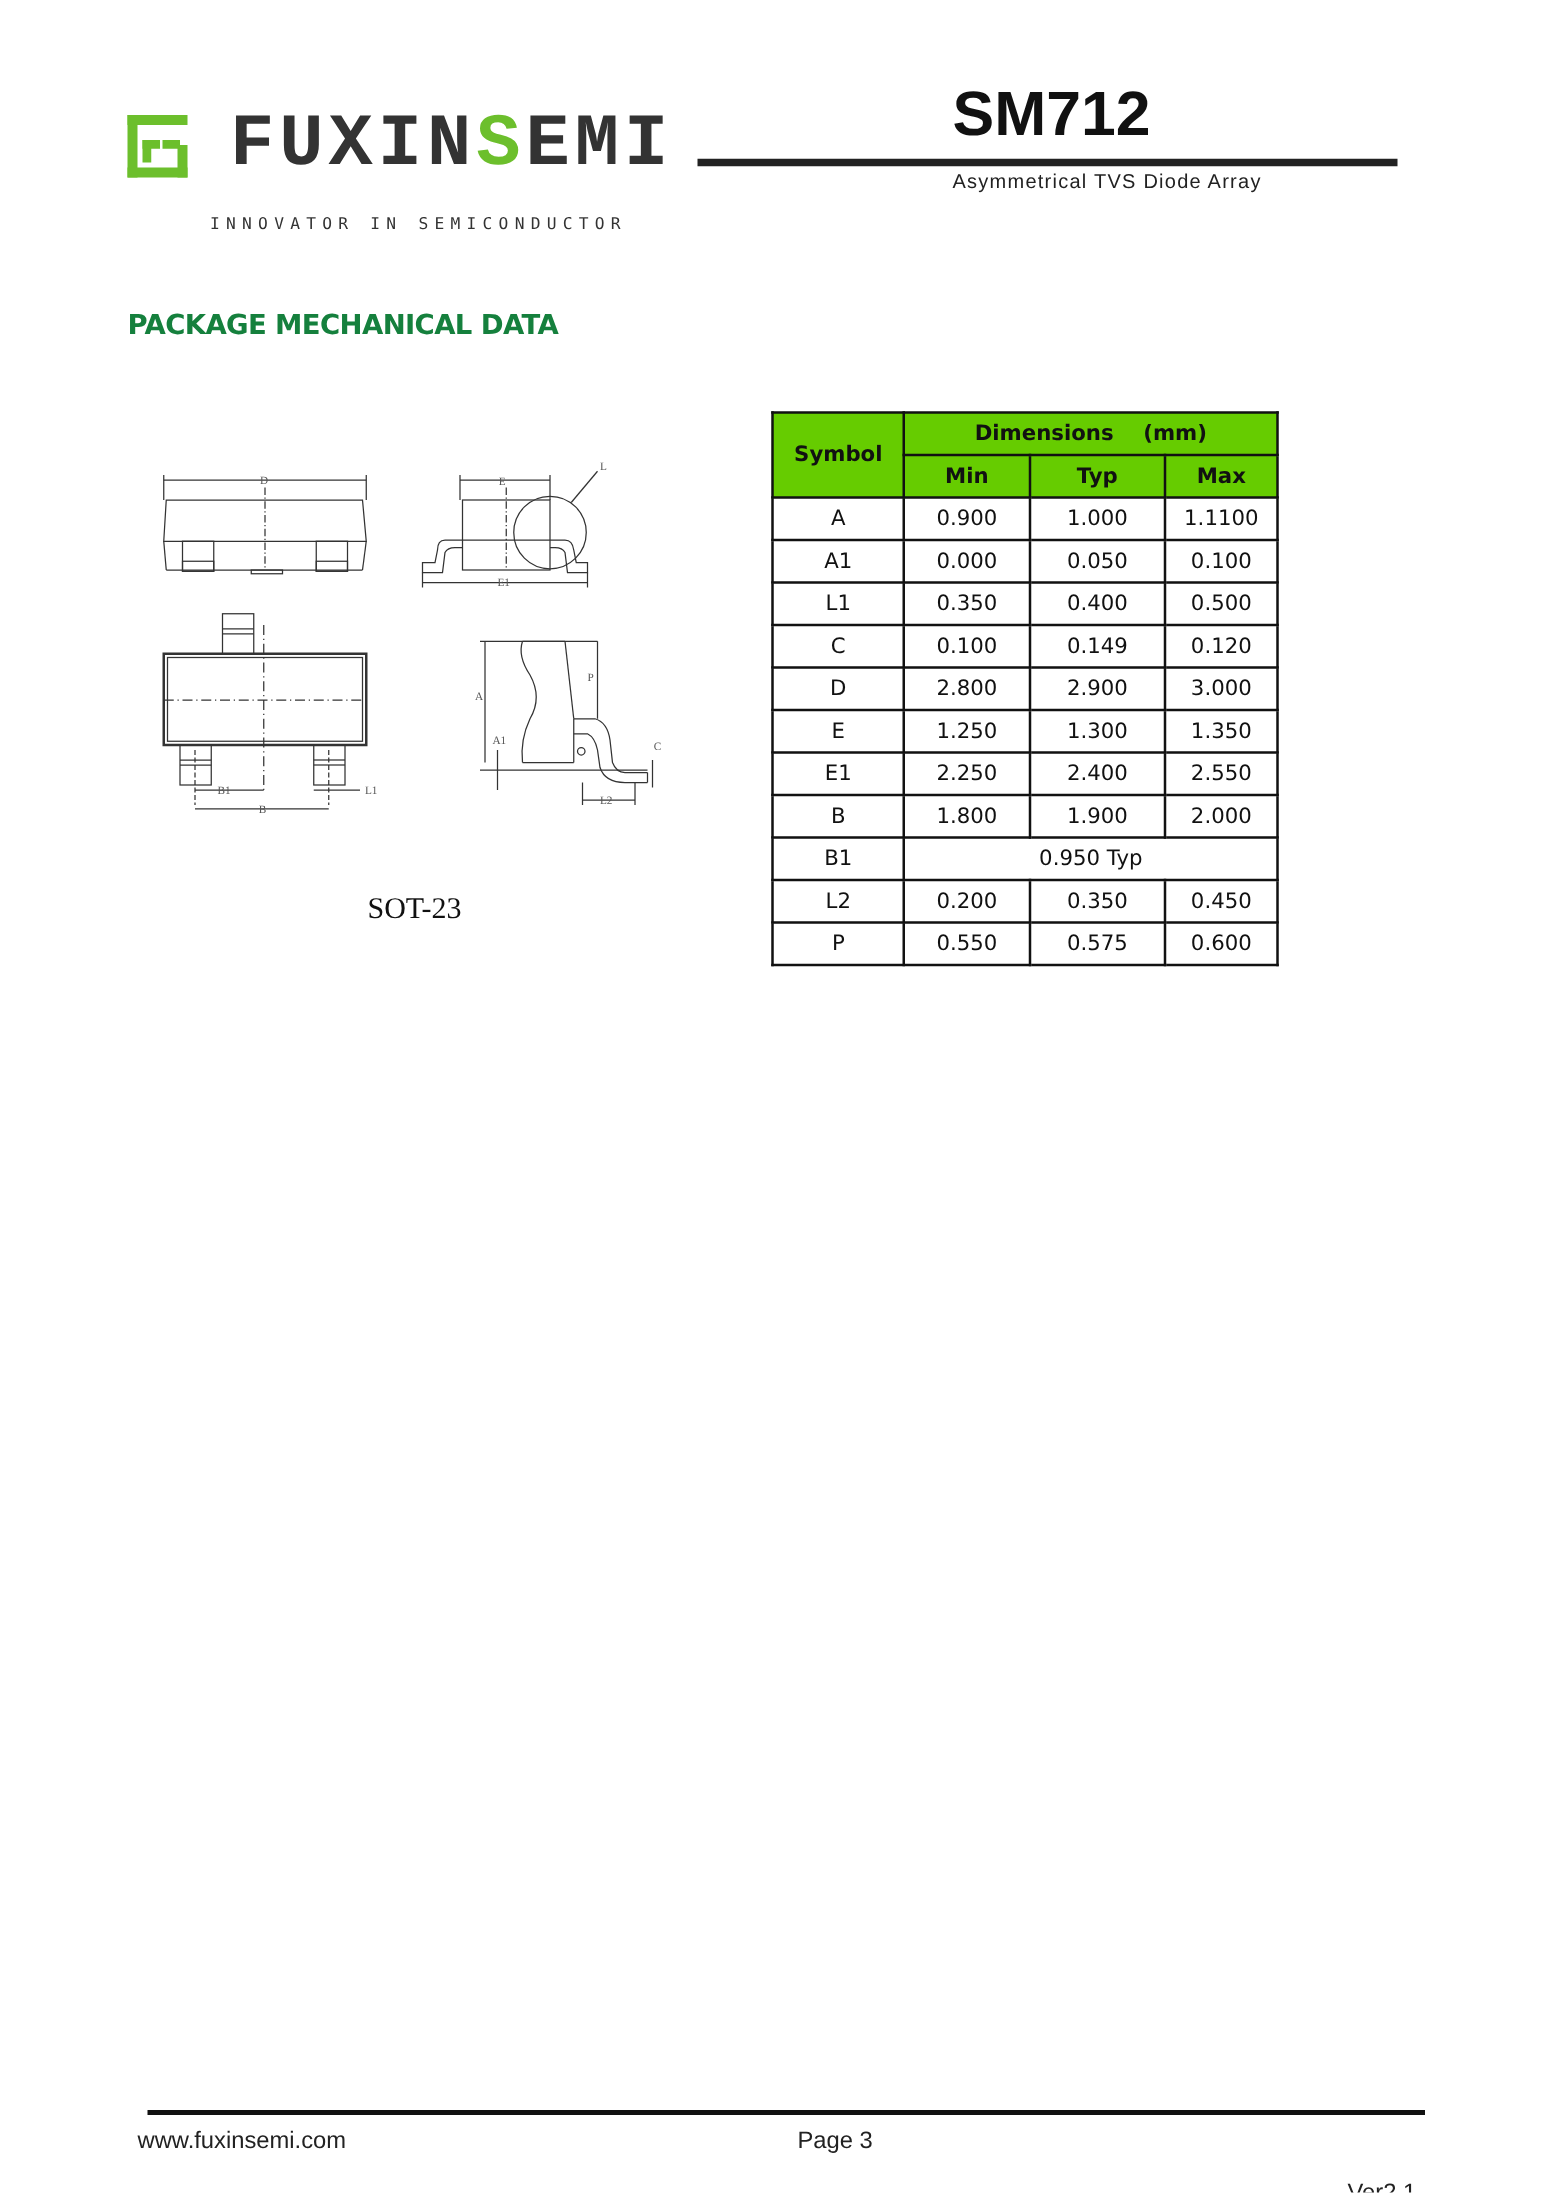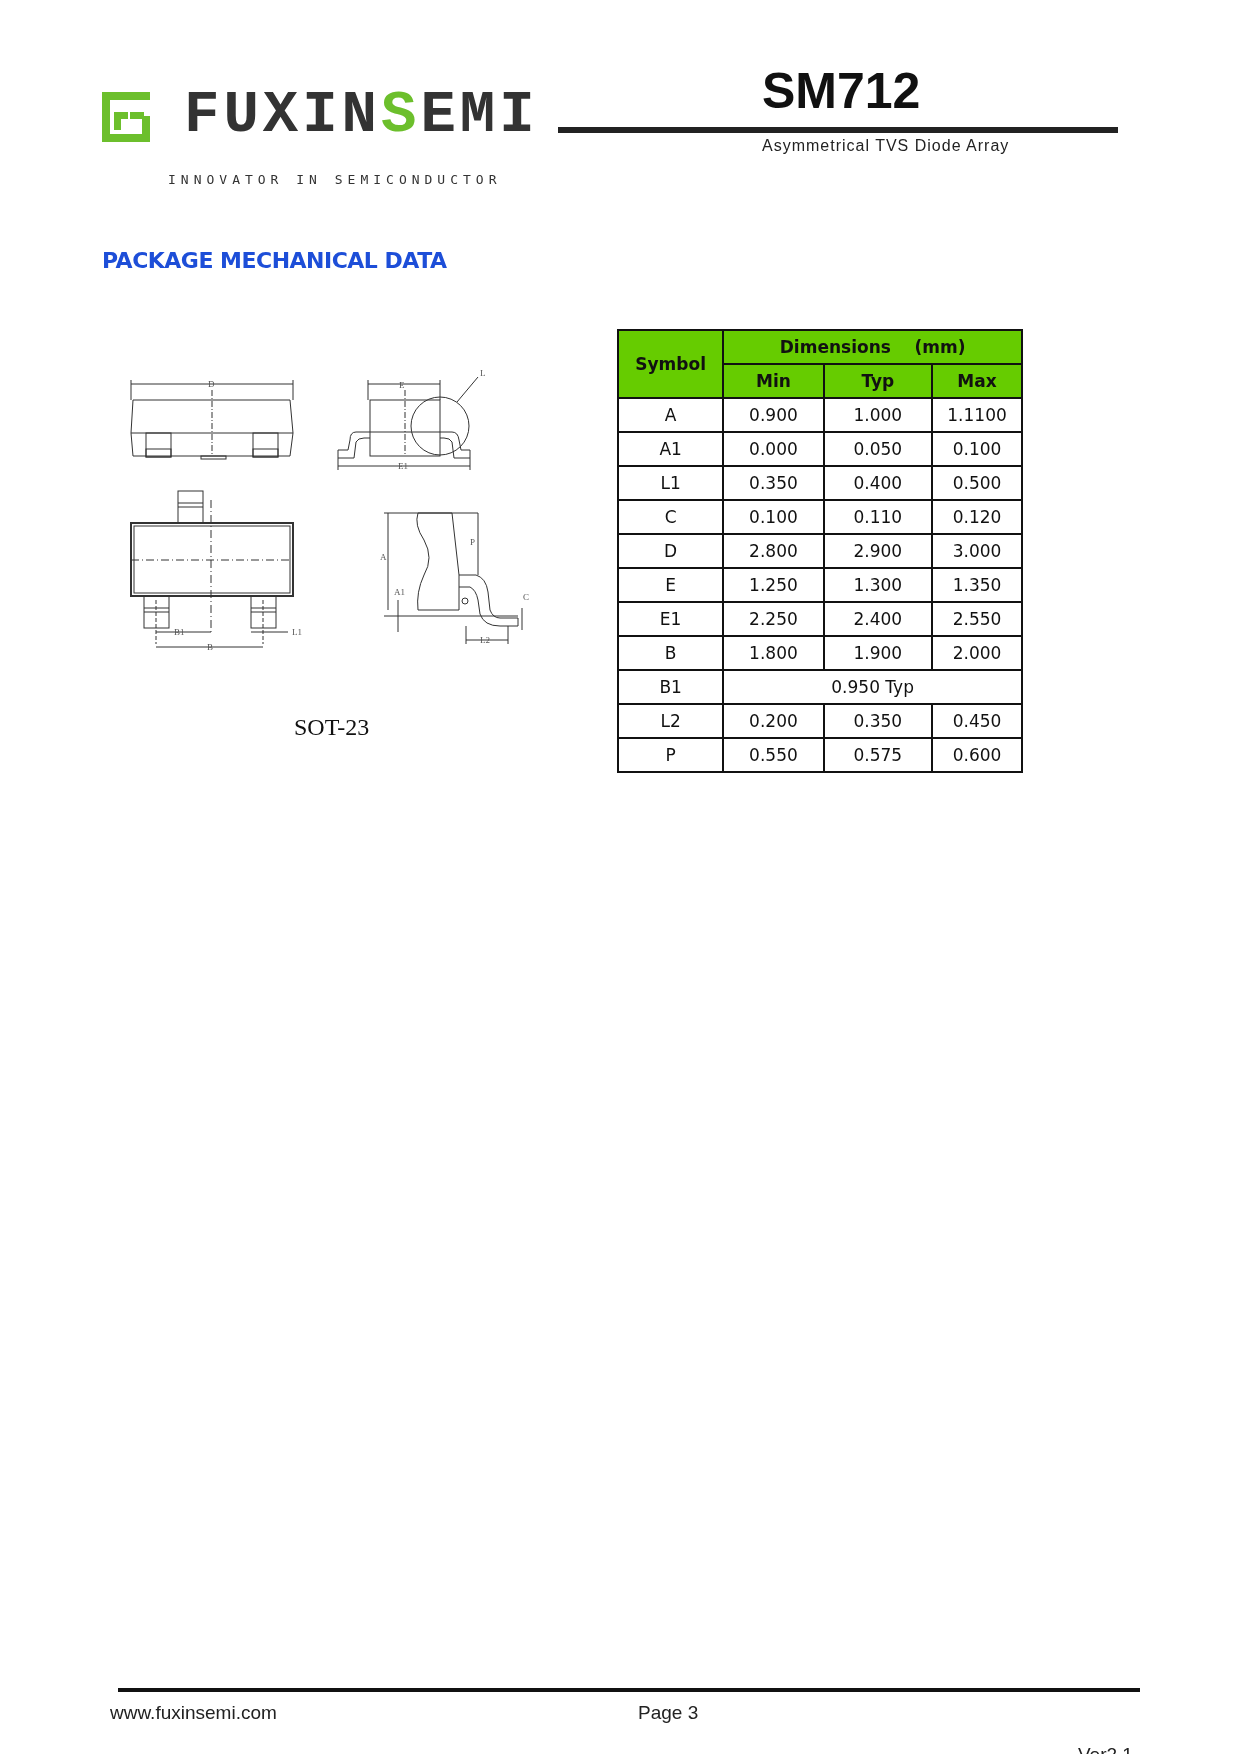--- a/index.html
+++ b/index.html
@@ -8,21 +8,21 @@
 
   
   .logo { left:100px; top:92px; width:430px; height:56px; }
   .logo-word { position:absolute; left:64px; top:-6px; font-family:Liberation Mono, monospace; font-weight:bold; font-size:59px; letter-spacing:4px; color:#333; line-height:1;margin-left:20px; }
   .logo-word .g { color:#6cbf2c; }
   .logo-tag { position:absolute; left:68px; top:40px; font-family:"DejaVu Sans Mono", monospace; font-size:13px; letter-spacing:5px; color:#333; font-weight:normal;margin-top:40px; }
   .title { right:312px; top:62px; font-family:"Liberation Sans", sans-serif; font-weight:bold; font-size:50px; color:#111; right:auto; left:762px; }
   .head-rule { left:558px; top:127px; width:560px; height:6px; background:#222; }
   .subtitle { left:762px; top:137px; font-size:16px; letter-spacing:1px; color:#222; }
 
-  .section-title { left:102px; top:248px; font-family:"DejaVu Sans", sans-serif; font-weight:bold; font-size:22px; color:#1d4ed8; letter-spacing:-0.5px; }
+  .section-title { left:102px; top:248px; font-family:"DejaVu Sans", sans-serif; font-weight:bold; font-size:22px; color:#15803d; letter-spacing:-0.5px; }
 
   
   .drawing { left:118px; top:360px; width:430px; height:320px; }
   .pkg-label { left:294px; top:714px; font-family:Liberation Serif, serif; font-size:24px; color:#111; }
 
   
   table.dims { position:absolute; left:617px; top:329px; width:406px; border-collapse:collapse; font-family:"DejaVu Sans", sans-serif; font-size:17px; }
   table.dims th, table.dims td { border:2px solid #111; text-align:center; padding:0; }
   table.dims th { background:#66cc00; font-weight:bold; font-size:17px; height:32px; }
   table.dims td { height:32px; color:#111; }
@@ -186,21 +186,21 @@
       </tr>
     <tr>
         <td>L1</td>
         <td>0.350</td>
         <td>0.400</td>
         <td>0.500</td>
       </tr>
     <tr>
         <td>C</td>
         <td>0.100</td>
-        <td>0.110</td>
+        <td>0.149</td>
         <td>0.120</td>
       </tr>
     <tr>
         <td>D</td>
         <td>2.800</td>
         <td>2.900</td>
         <td>3.000</td>
       </tr>
     <tr>
         <td>E</td>

